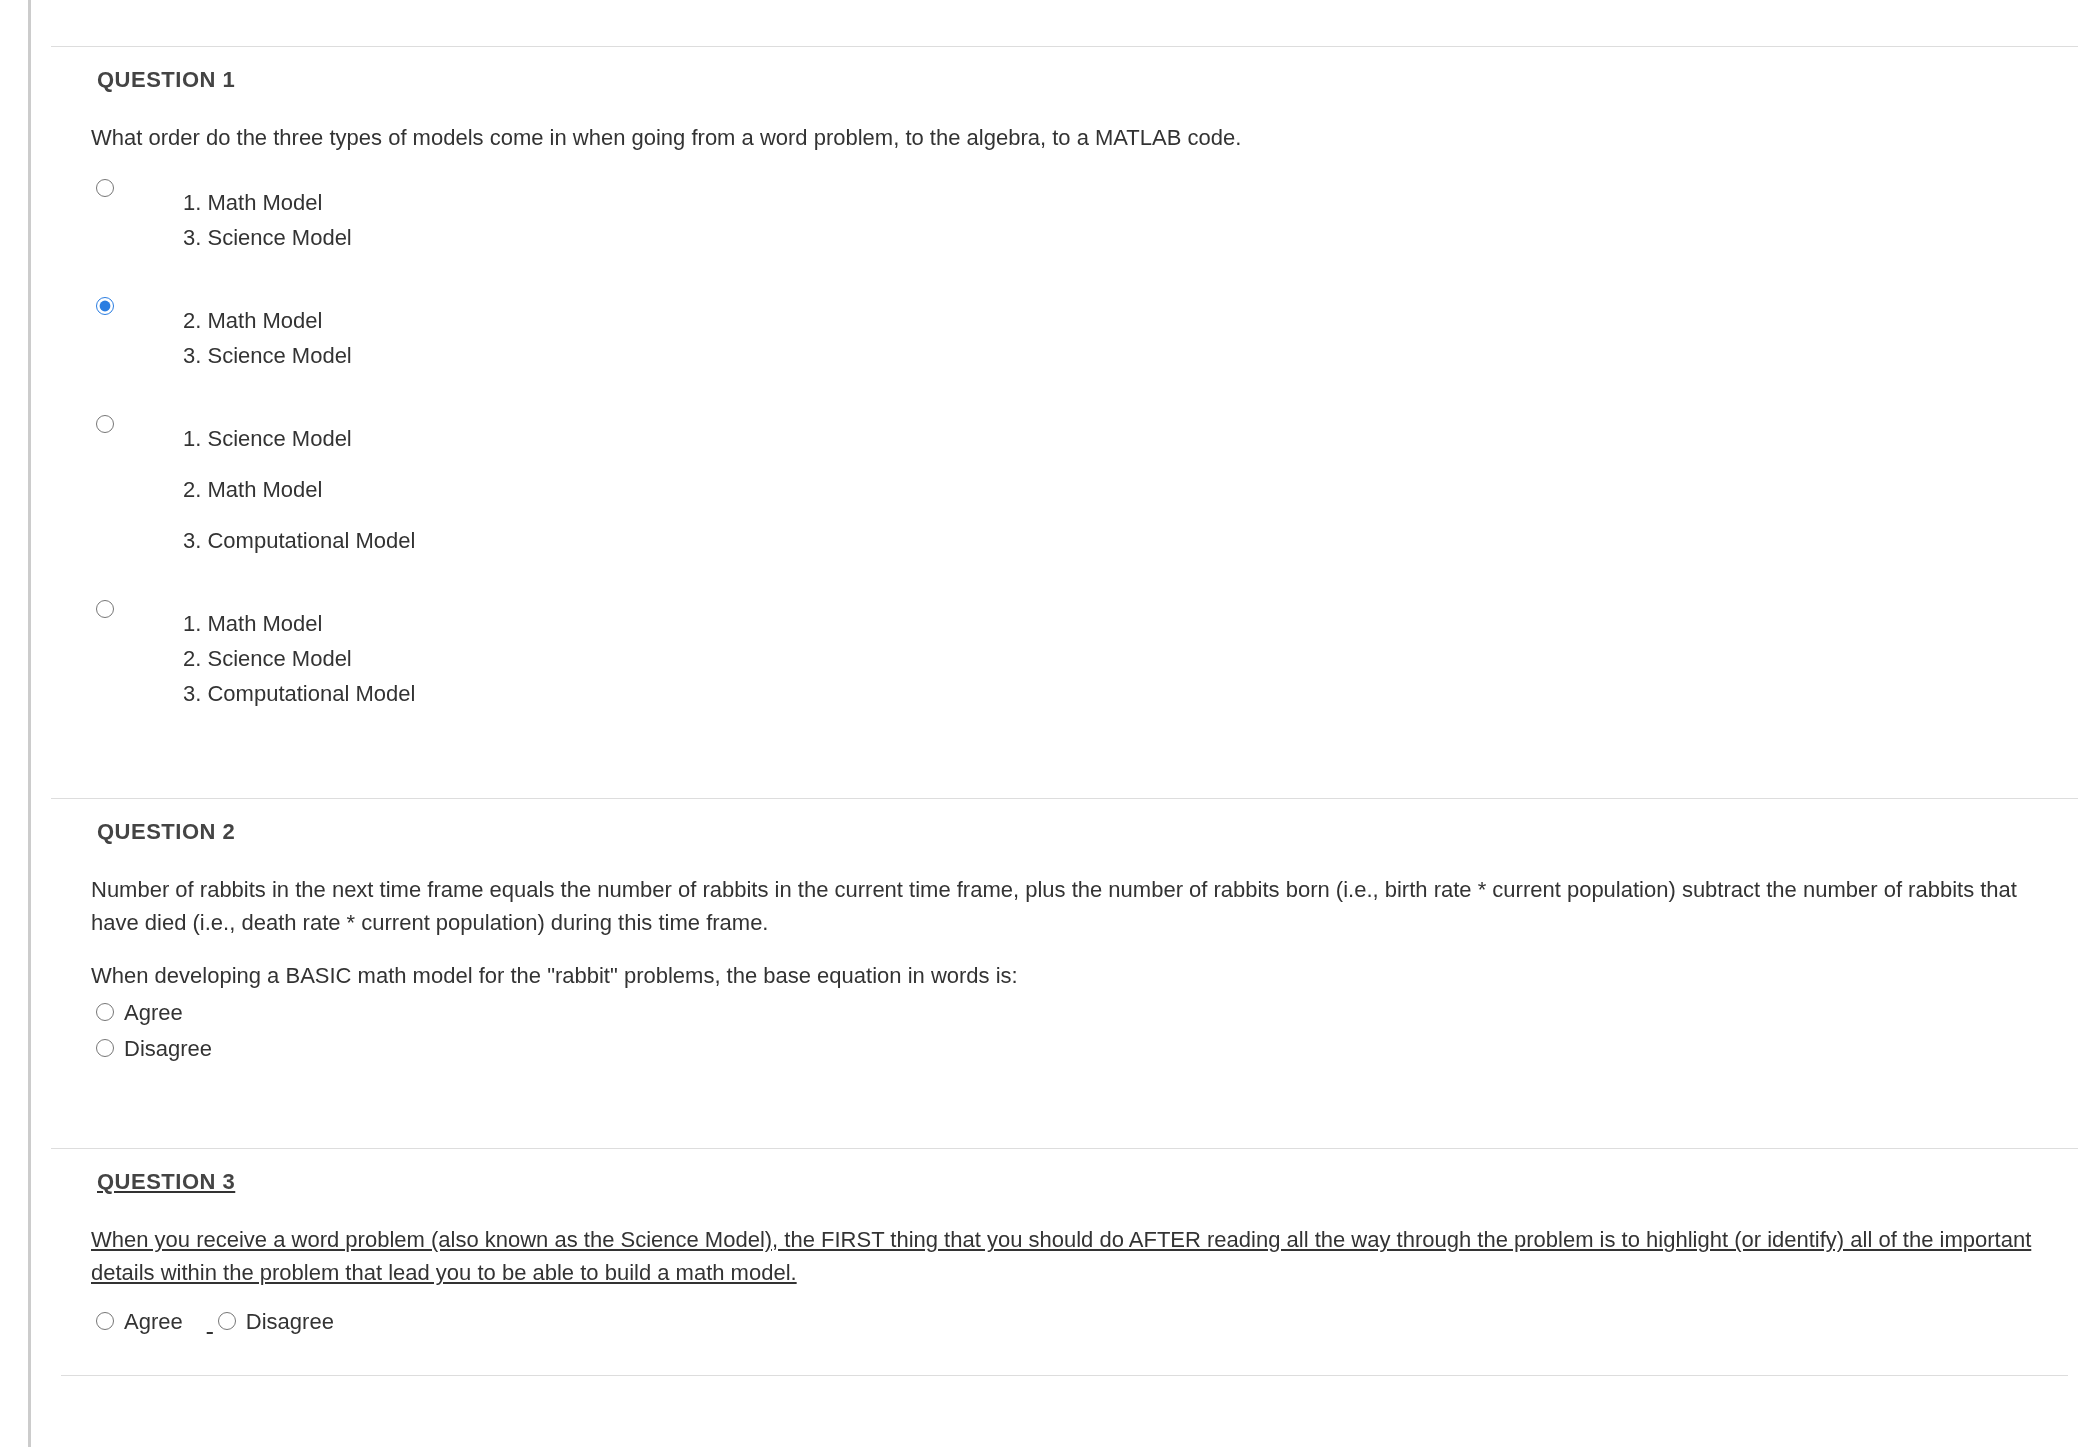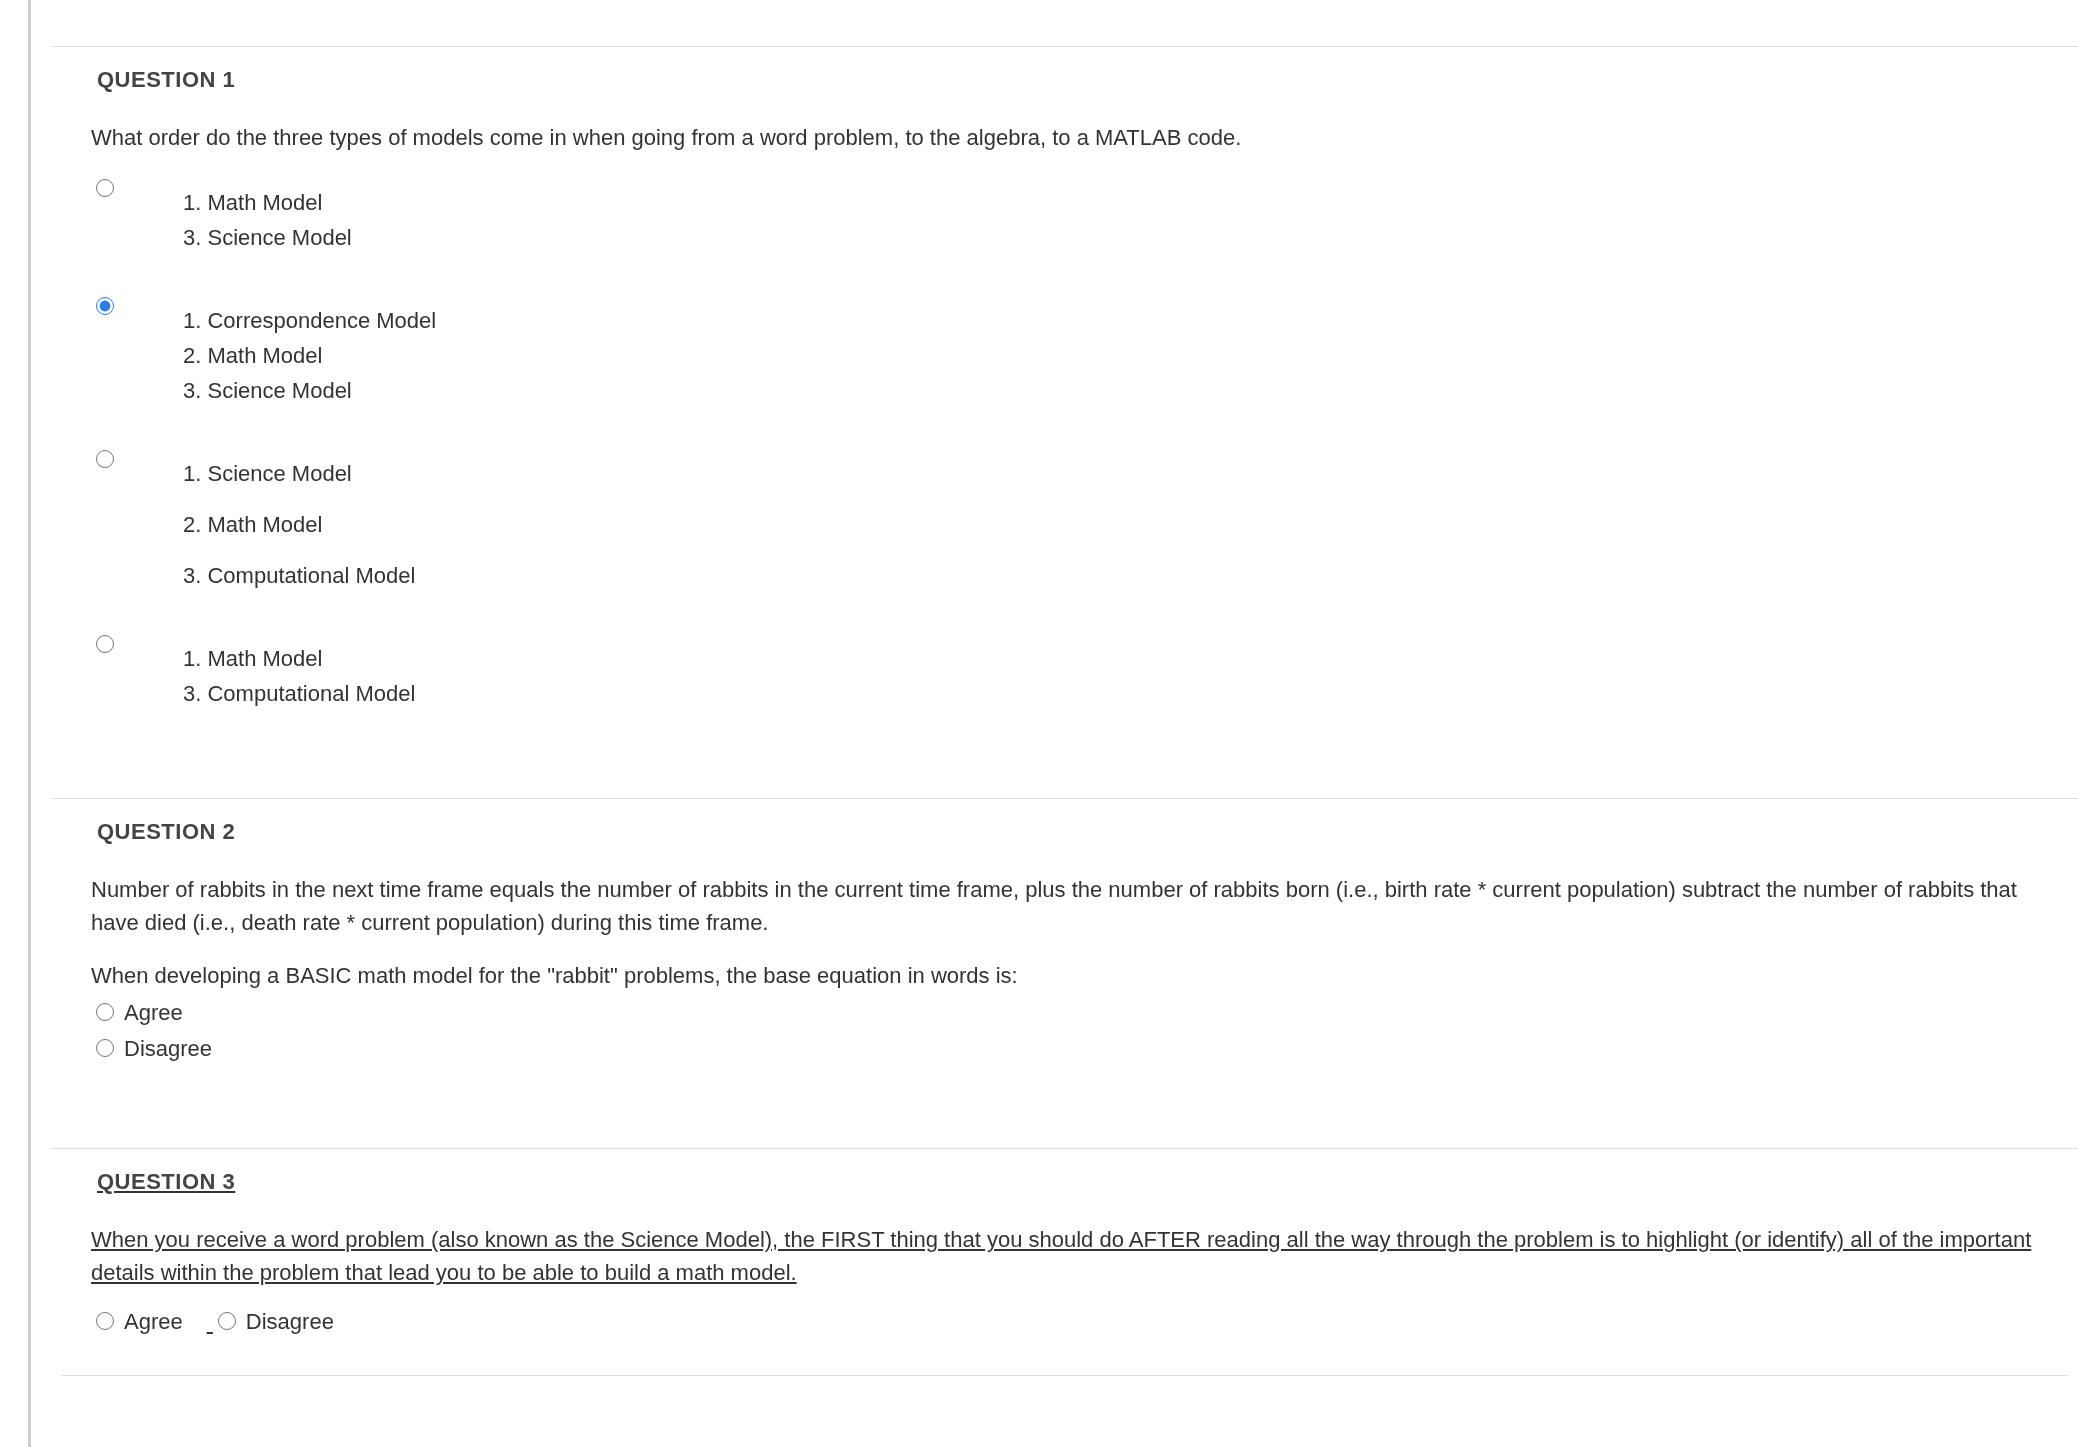--- a/index.html
+++ b/index.html
@@ -102,21 +102,20 @@
           <div class="line">1. Math Model</div>
           <div class="line">3. Science Model</div>
         </div>
       </div>
 
       <div class="option-row">
         <div class="radio-wrap">
           <input type="radio" name="q1" checked="" style="">
         </div>
         <div class="option-content">
-          <div class="line">1. Correspondence Model</div>
           <div class="line">2. Math Model</div>
           <div class="line">3. Science Model</div>
         </div>
       </div>
 
       <div class="option-row">
         <div class="radio-wrap">
           <input type="radio" name="q1" style="">
         </div>
         <div class="option-content">
@@ -125,20 +124,21 @@
           <div class="line">3. Computational Model</div>
         </div>
       </div>
 
       <div class="option-row" style="margin-bottom:10px;">
         <div class="radio-wrap">
           <input type="radio" name="q1" style="">
         </div>
         <div class="option-content">
           <div class="line">1. Math Model</div>
+          <div class="line">2. Science Model</div>
           <div class="line">3. Computational Model</div>
         </div>
       </div>
     </div>
   </div>
 
   <div class="question-block">
     <div class="question-title">QUESTION 2</div>
     <div class="question-prompt">Number of rabbits in the next time frame equals the number of rabbits in the current time frame, plus the number of rabbits born (i.e., birth rate * current population) subtract the number of rabbits that have died (i.e., death rate * current population) during this time frame.</div>
     <div class="question-prompt" style="margin-bottom:6px;">When developing a BASIC math model for the "rabbit" problems, the base equation in words is:</div>

